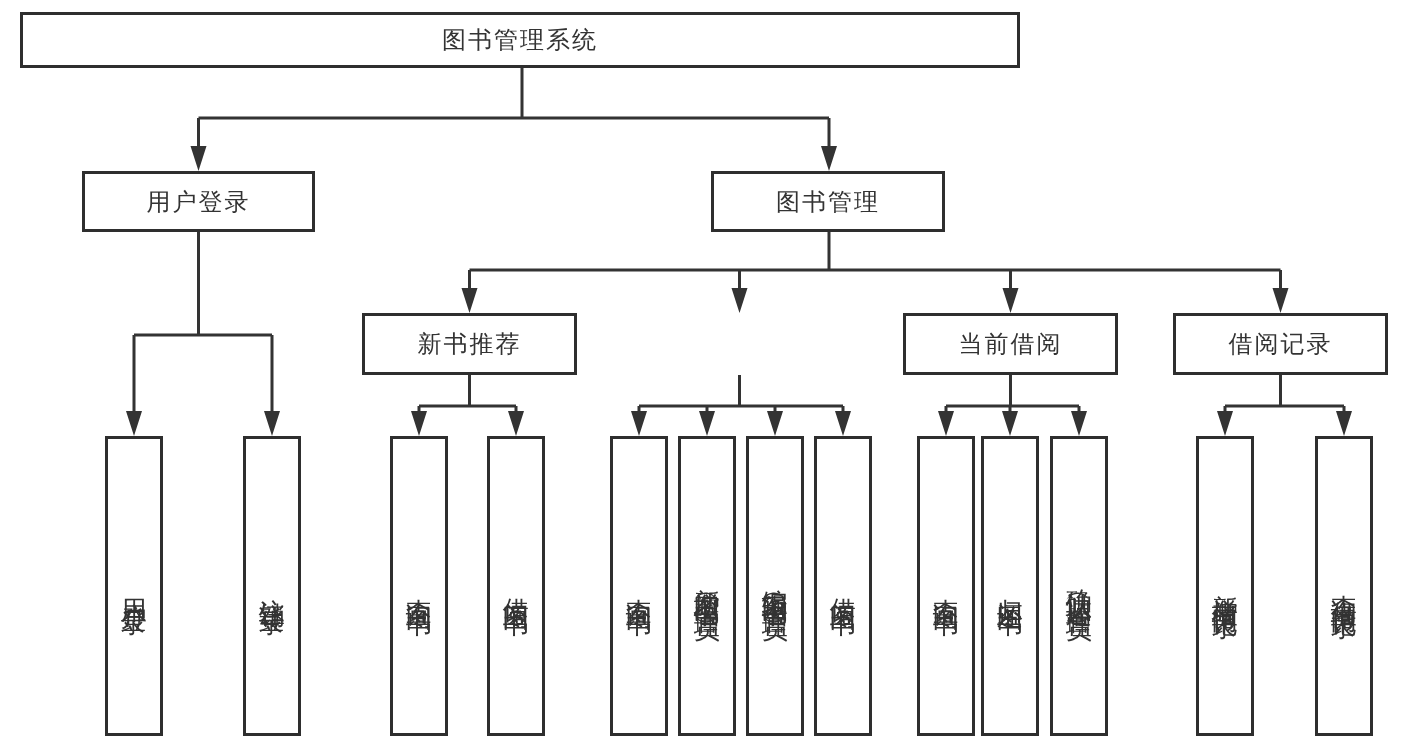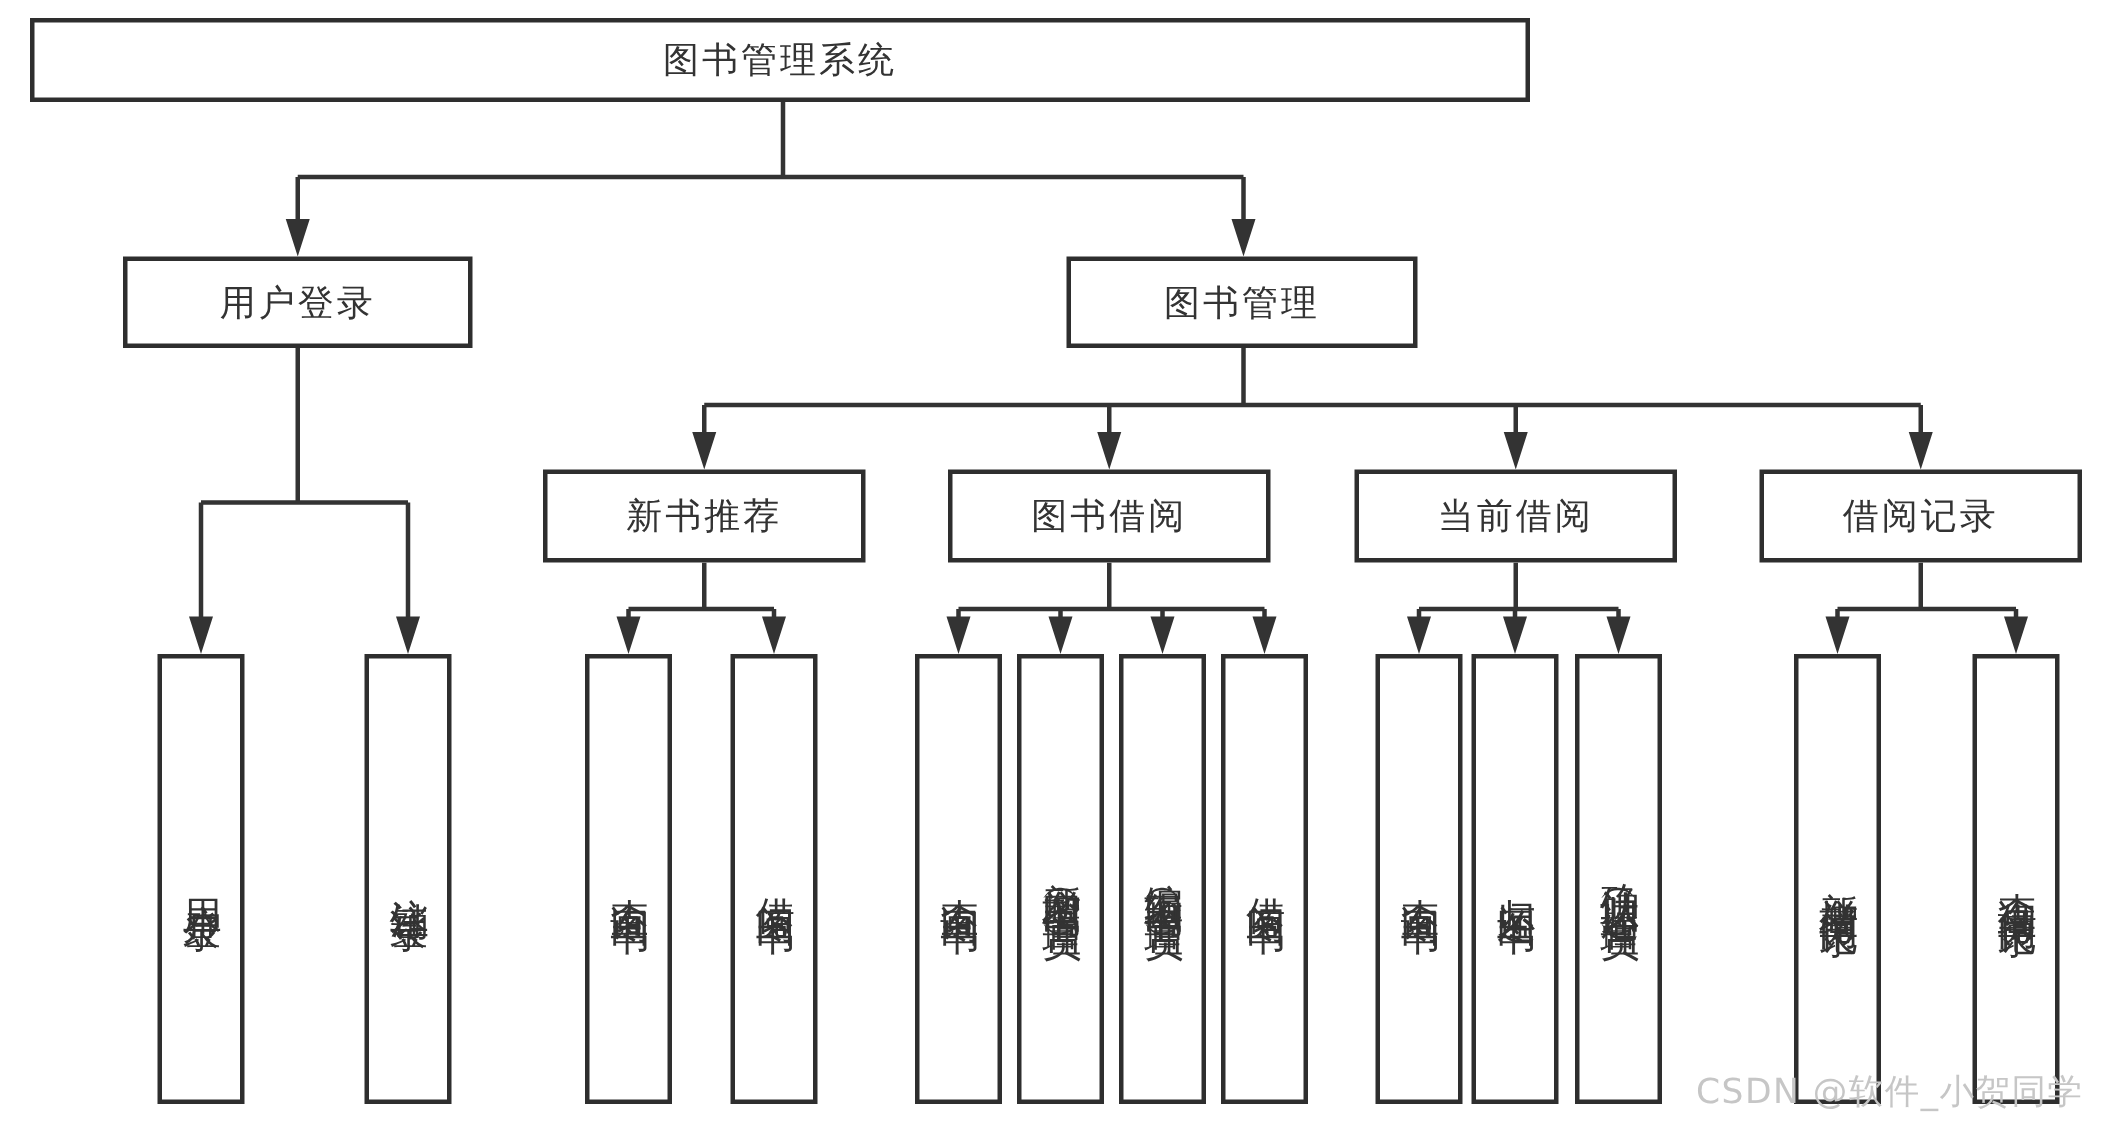--- a/index.html
+++ b/index.html
@@ -77,21 +77,20 @@
              M1079 436 l-8 -25 l16 0 Z  M1225 436 l-8 -25 l16 0 Z
              M1344 436 l-8 -25 l16 0 Z"></path>
   </svg>
 
   <div class="node h" style="left:20px; top:12px; width:1000px; height:56px;">图书管理系统</div>
 
   <div class="node h" style="left:82px; top:171px; width:233px; height:61px;">用户登录</div>
   <div class="node h" style="left:362px; top:313px; width:215px; height:62px;">新书推荐</div>
 
   <div class="node h" style="left:711px; top:171px; width:234px; height:61px;">图书管理</div>
-  <div class="node h" style="left:632px; top:313px; width:215px; height:62px;">图书借阅</div>
   <div class="node h" style="left:1173px; top:313px; width:215px; height:62px;">借阅记录</div>
   <div class="node h" style="left:903px; top:313px; width:215px; height:62px;">当前借阅</div>
 
   <div class="node v" style="left:105px; top:436px; width:58px; height:300px;">用户登录</div>
   <div class="node v" style="left:243px; top:436px; width:58px; height:300px;">注销登录</div>
 
   <div class="node v" style="left:390px; top:436px; width:58px; height:300px;">查询图书</div>
   <div class="node v" style="left:487px; top:436px; width:58px; height:300px;">借阅图书</div>
 
   <div class="node v" style="left:610px; top:436px; width:58px; height:300px;">查询图书</div>
@@ -99,14 +98,13 @@
   <div class="node v" style="left:746px; top:436px; width:58px; height:300px;">编辑图书（管理员）</div>
   <div class="node v" style="left:814px; top:436px; width:58px; height:300px;">借阅图书</div>
 
   <div class="node v" style="left:917px; top:436px; width:58px; height:300px;">查询图书</div>
   <div class="node v" style="left:981px; top:436px; width:58px; height:300px;">归还图书</div>
   <div class="node v" style="left:1050px; top:436px; width:58px; height:300px;">确认归还（管理员）</div>
 
   <div class="node v" style="left:1196px; top:436px; width:58px; height:300px;">新增借阅记录</div>
   <div class="node v" style="left:1315px; top:436px; width:58px; height:300px;">查询借阅记录</div>
 
-  <div class="watermark">CSDN @软件_小贺同学</div>
 </div>
 
 </body></html>

